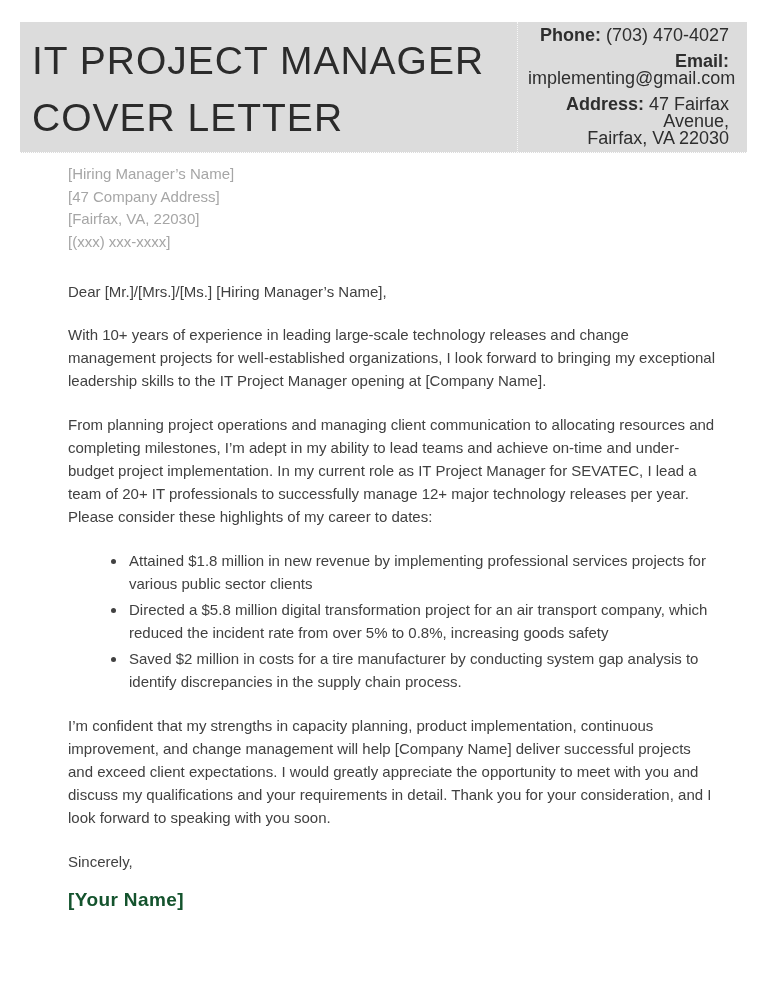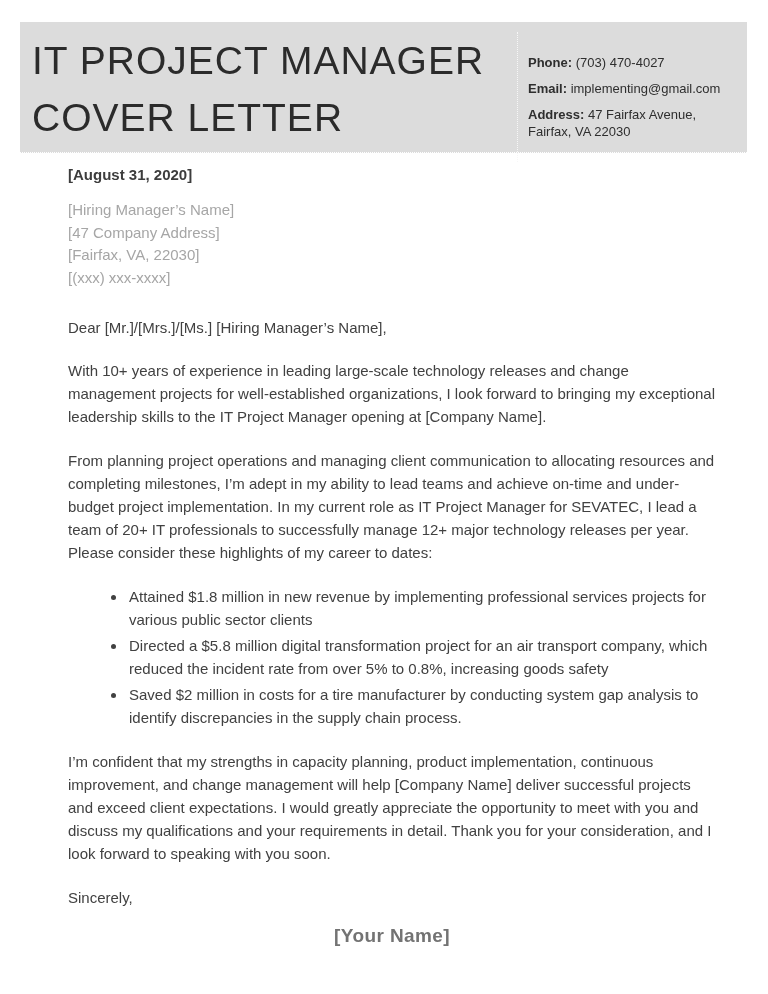--- a/index.html
+++ b/index.html
@@ -41,25 +41,25 @@
     white-space: nowrap;
   }
   .contact {
     width: 230px;
     height: 100%;
     border-left: 1px dotted #f7f7f7;
     display: flex;
     flex-direction: column;
     justify-content: center;
     gap: 9px;
+    text-align: right;
     padding: 0 18px 0 10px;
-    font-size: 13px;
+    font-size: 18px;
     line-height: 17px;
     color: #2e2e2e;
-    margin-top: 10px;
   }
   .contact .lbl { font-weight: bold; }
 
   
   .letter {
     position: absolute;
     top: 163px; left: 68px;
     width: 648px;
     font-size: 15px;
     line-height: 23px;
@@ -77,26 +77,25 @@
   .salutation { margin: 0 0 20px 0; }
   .para { margin: 0 0 21px 0; }
   .bullets {
     margin: 0 0 21px 0;
     padding: 0 0 0 47px;
     list-style: disc outside;
   }
   .bullets li { margin: 0 0 3px 12px; padding-left: 2px; }
   .signoff { margin: 0 0 15px 0; }
   .signature {
-    margin: 12px;
+    margin: 0;
     font-weight: bold;
     font-size: 19px;
     letter-spacing: 0.4px;
-    color: #737373;
-    text-align: center;
+    color: #14532d;
   }
 </style>
 </head>
 <body>
 
 <div class="page">
 
   <header class="band">
     <div class="title">
       <div>IT PROJECT MANAGER</div>
@@ -114,21 +113,20 @@
       <div class="contact-row">
         <span class="lbl">Address:</span>
         <span>47 Fairfax Avenue,</span>
         <br>
         <span>Fairfax, VA 22030</span>
       </div>
     </div>
   </header>
 
   <main class="letter">
-    <p class="date">[August 31, 2020]</p>
 
     <div class="recipient">
       <div>[Hiring Manager’s Name]</div>
       <div>[47 Company Address]</div>
       <div>[Fairfax, VA, 22030]</div>
       <div>[(xxx) xxx-xxxx]</div>
     </div>
 
     <p class="salutation">Dear [Mr.]/[Mrs.]/[Ms.] [Hiring Manager’s Name],</p>
 

